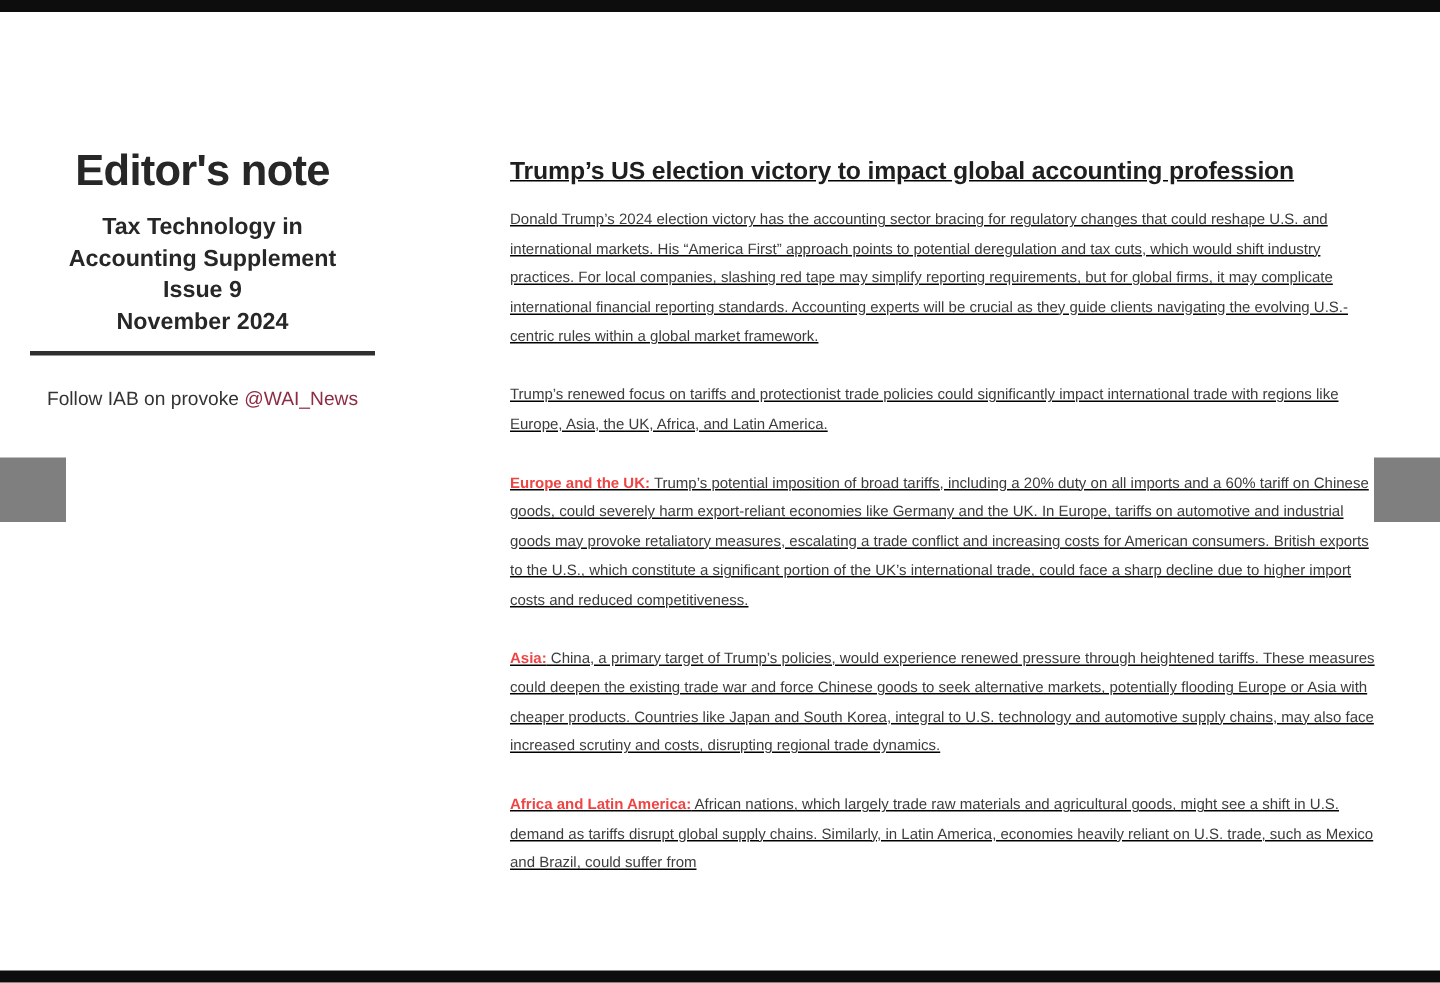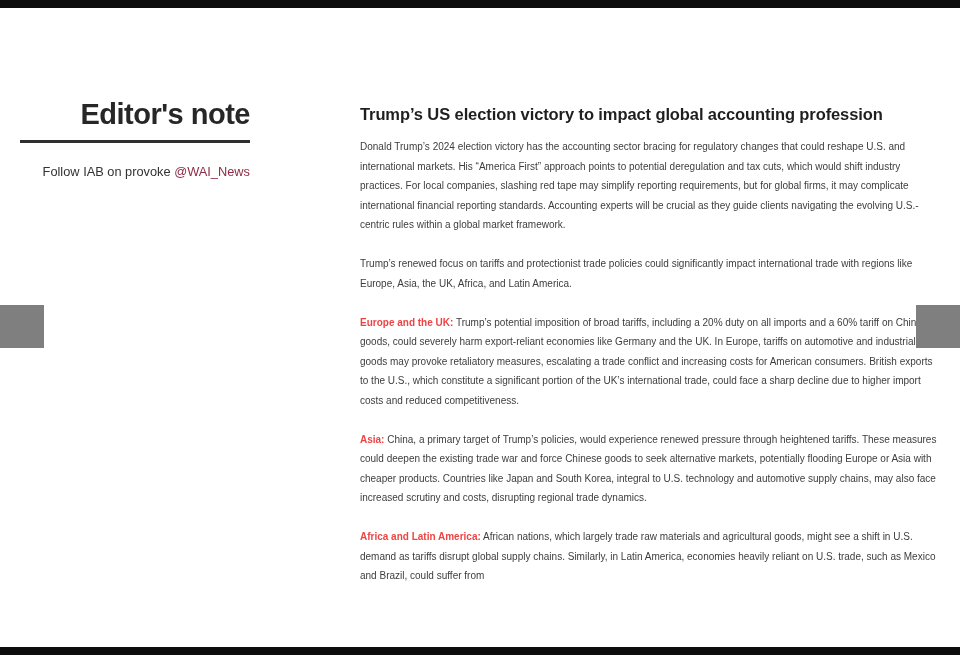--- a/index.html
+++ b/index.html
@@ -42,21 +42,21 @@
   }
   .nav-btn.prev { left: 0; }
   .nav-btn.next { left: 916px; }
 
   
   .sidebar {
     position: absolute;
     left: 20px;
     top: 97px;
     width: 230px;
-    text-align: right;
+    text-align: center;
     color: #2b2b2b;
   }
   .sidebar-title {
     font-size: 29px;
     font-weight: bold;
     line-height: 34px;
     letter-spacing: -0.5px;
     color: #272727;
   }
   .sidebar-subtitle {
@@ -77,25 +77,26 @@
     color: #333333;
   }
   .sidebar-follow a {
     color: #8e2c44;
     cursor: pointer;
   }
 
   
   .article {
     position: absolute;
-    left: 360px;
+    left: 340px;
     top: 103px;
     width: 578px;
     max-height: 544px;
     overflow: hidden;
+    text-decoration: underline;
   }
   .article-headline {
     margin: 0 0 12px 0;
     font-size: 16.5px;
     font-weight: bold;
     line-height: 22px;
     letter-spacing: -0.1px;
     color: #1f1f1f;
   }
   .article p {
@@ -111,20 +112,26 @@
 </head>
 <body>
 
 <div class="top-bar"></div>
 <div class="bottom-bar"></div>
 <button class="nav-btn prev"></button>
 <button class="nav-btn next"></button>
 
 <div class="sidebar">
   <div class="sidebar-title">Editor's note</div>
+  <div class="sidebar-subtitle">
+    <div>Tax Technology in</div>
+    <div>Accounting Supplement</div>
+    <div>Issue 9</div>
+    <div>November 2024</div>
+  </div>
   <hr class="sidebar-divider">
   <div class="sidebar-follow">
     <span>Follow IAB on provoke </span><a>@WAI_News</a>
   </div>
 </div>
 
 <div class="article">
   <h1 class="article-headline">Trump’s US election victory to impact global accounting profession</h1>
 
   <p><b></b><span>Donald Trump’s 2024 election victory has the accounting sector bracing for regulatory changes that could reshape U.S. and international markets. His “America First” approach points to potential deregulation and tax cuts, which would shift industry practices. For local companies, slashing red tape may simplify reporting requirements, but for global firms, it may complicate international financial reporting standards. Accounting experts will be crucial as they guide clients navigating the evolving U.S.-centric rules within a global market framework.</span></p>

